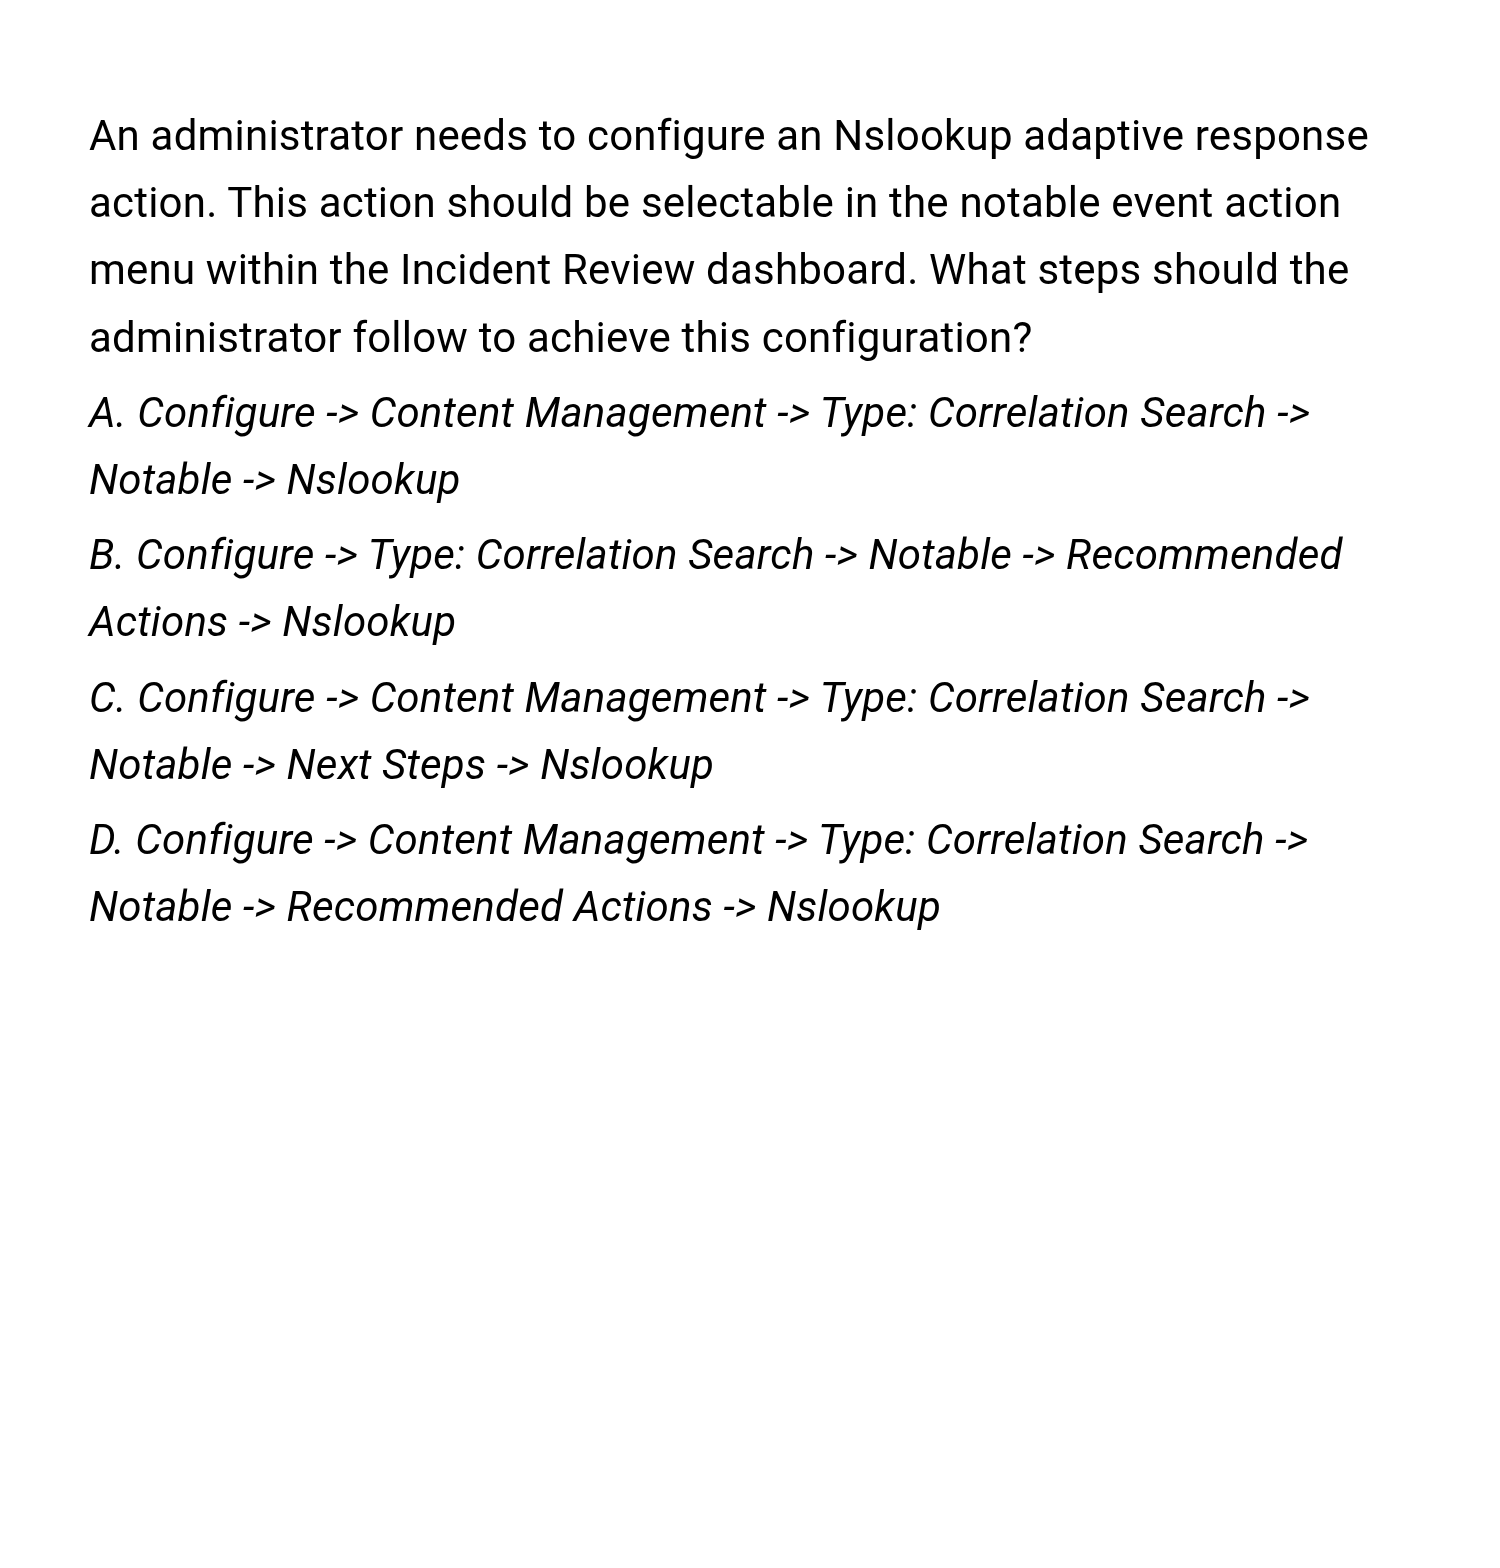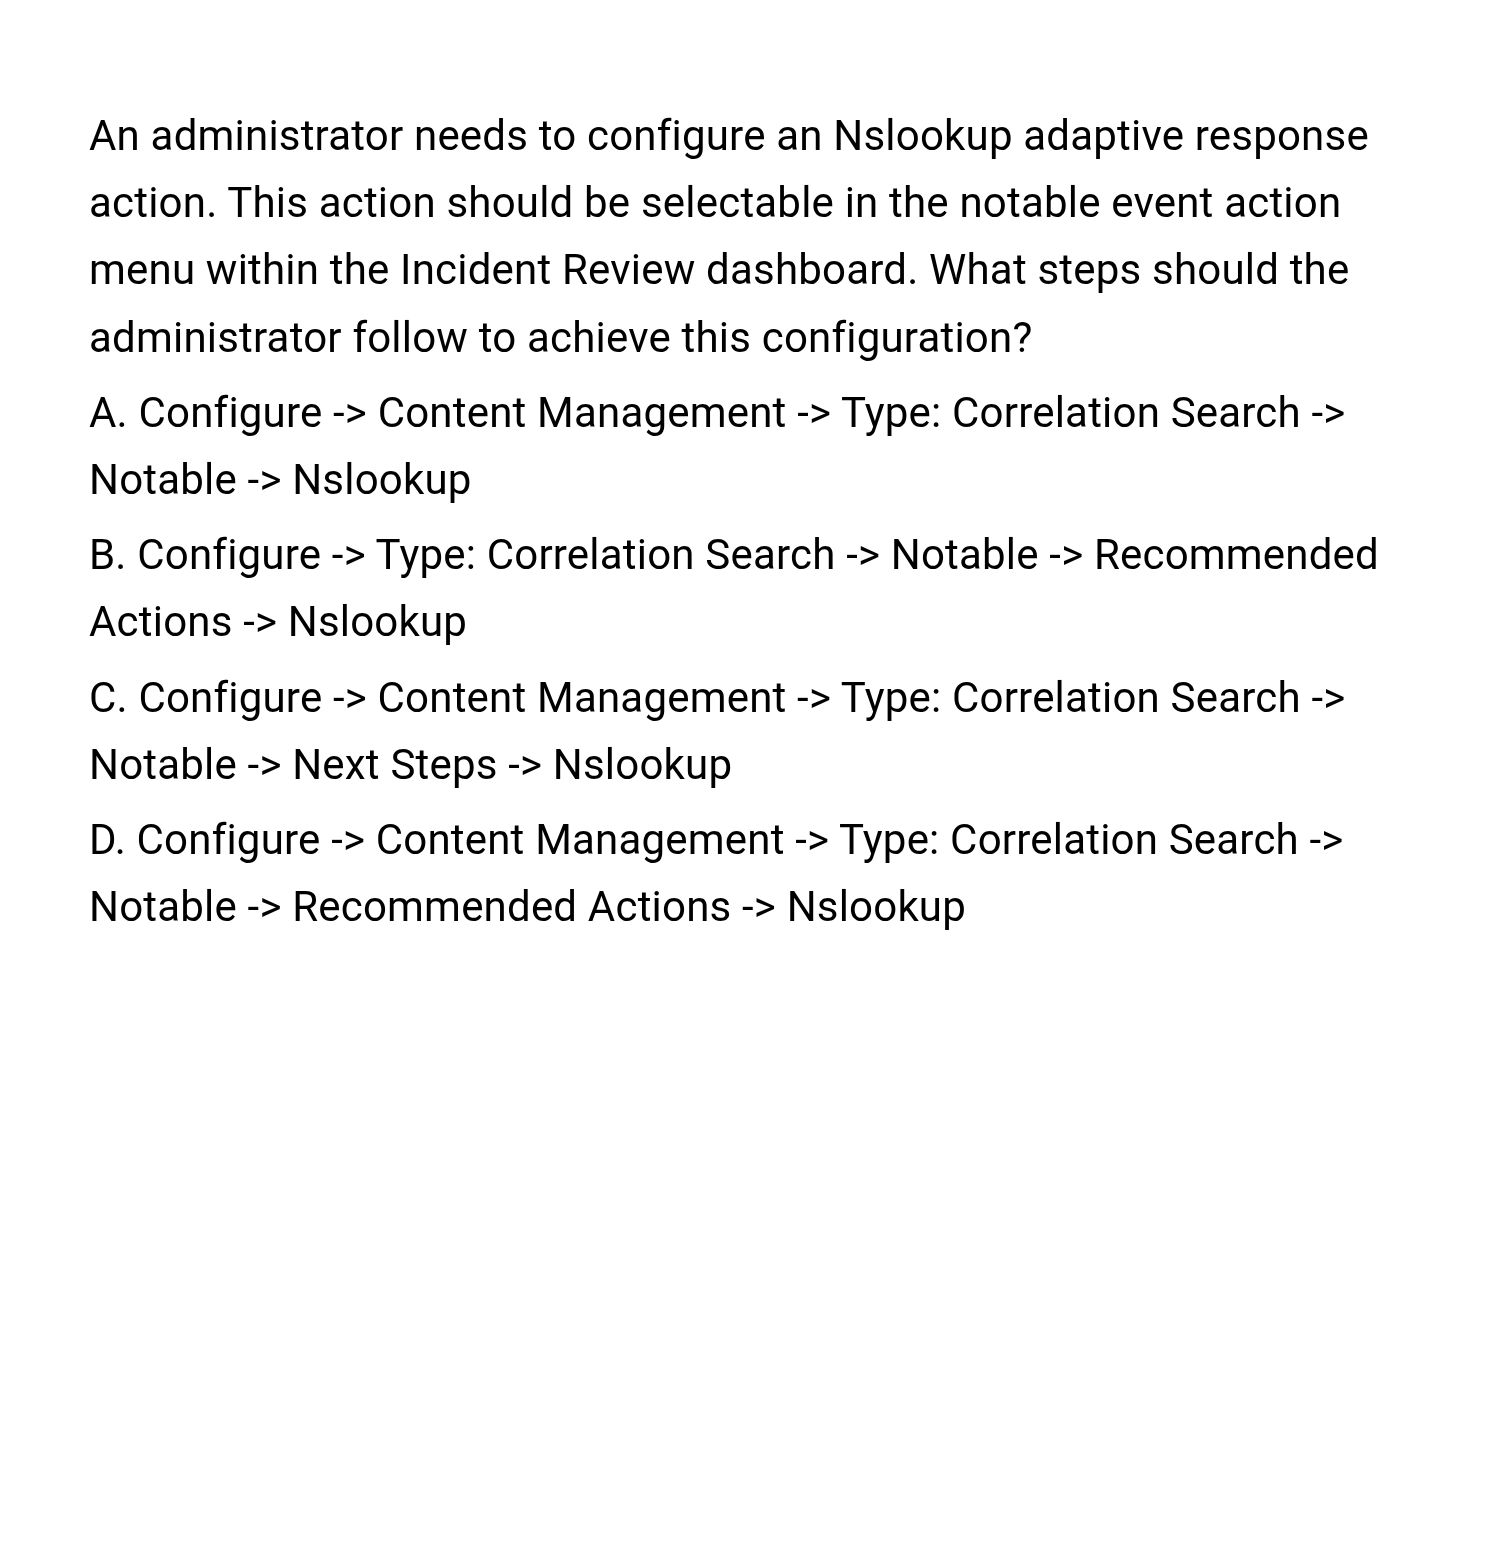--- a/index.html
+++ b/index.html
@@ -20,20 +20,21 @@
       color: #000000;
       font-weight: 400;
       letter-spacing: 0.2px;
     }
     .option {
       font-size: 42px;
       line-height: 1.6;
       color: #000000;
       font-weight: 400;
       letter-spacing: 0.2px;
+      font-style: italic;
     }
   </style>
 </head>
 <body>
 
 <div class="question-text">An administrator needs to configure an Nslookup adaptive response action. This action should be selectable in the notable event action menu within the Incident Review dashboard. What steps should the administrator follow to achieve this configuration?</div>
 <div class="option">A. Configure -&gt; Content Management -&gt; Type: Correlation Search -&gt; Notable -&gt; Nslookup</div>
 <div class="option">B. Configure -&gt; Type: Correlation Search -&gt; Notable -&gt; Recommended Actions -&gt; Nslookup</div>
 <div class="option">C. Configure -&gt; Content Management -&gt; Type: Correlation Search -&gt; Notable -&gt; Next Steps -&gt; Nslookup</div>
 <div class="option">D. Configure -&gt; Content Management -&gt; Type: Correlation Search -&gt; Notable -&gt; Recommended Actions -&gt; Nslookup</div>

